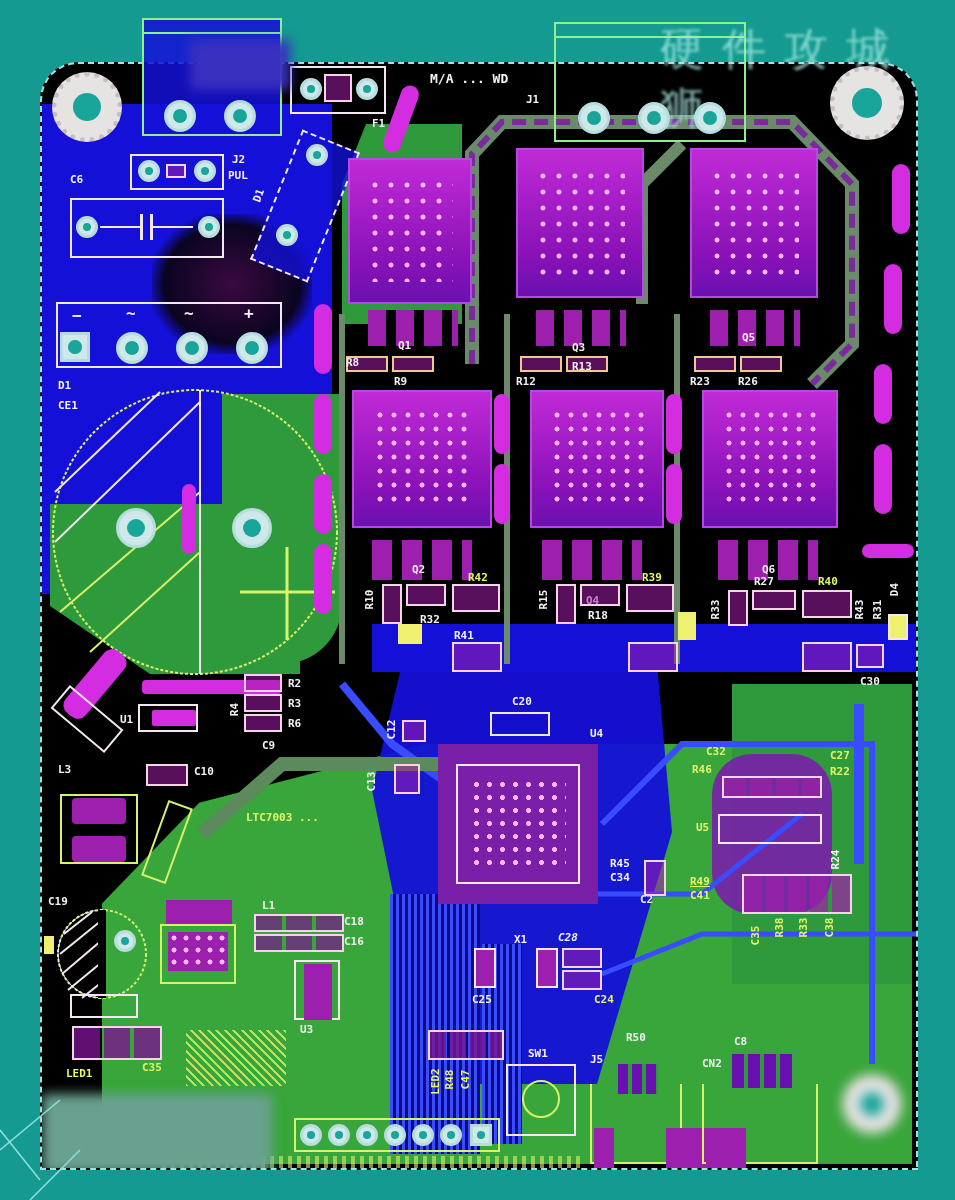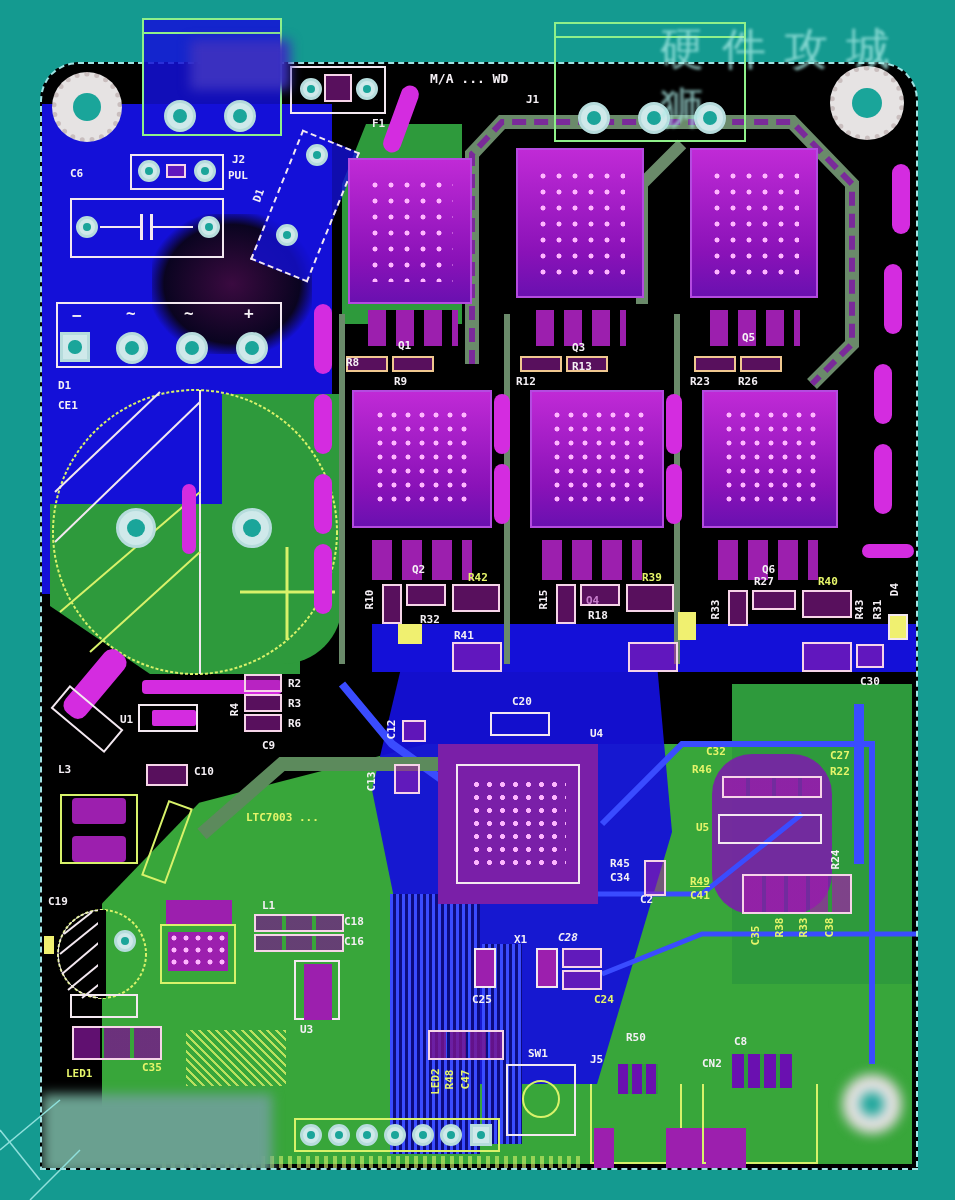--- a/index.html
+++ b/index.html
@@ -85,21 +85,21 @@
   <div class="abs th" style="left:234px;top:160px;width:22px;height:22px;"></div>
   <span class="abs label" style="left:210px;top:126px;transform:rotate(-70deg);">D1</span>
 
   <div class="abs silk" style="left:88px;top:90px;width:94px;height:36px;"></div>
   <div class="abs th" style="left:96px;top:96px;width:22px;height:22px;"></div>
   <div class="abs smd" style="left:124px;top:100px;width:20px;height:14px;"></div>
   <div class="abs th" style="left:152px;top:96px;width:22px;height:22px;"></div>
   <span class="abs label" style="left:190px;top:90px;">J2</span>
   <span class="abs label" style="left:186px;top:106px;">PUL</span>
 
-  <span class="abs label" style="left:28px;top:104px;">C6</span>
+  <span class="abs label" style="left:28px;top:110px;">C6</span>
   <div class="abs silk" style="left:28px;top:134px;width:154px;height:60px;"></div>
   <div class="abs th" style="left:34px;top:152px;width:22px;height:22px;"></div>
   <div class="abs" style="left:58px;top:162px;width:40px;height:2px;background:#f3e8f0;"></div>
   <div class="abs" style="left:98px;top:150px;width:3px;height:26px;background:#f3e8f0;"></div>
   <div class="abs" style="left:108px;top:150px;width:3px;height:26px;background:#f3e8f0;"></div>
   <div class="abs" style="left:111px;top:162px;width:40px;height:2px;background:#f3e8f0;"></div>
   <div class="abs th" style="left:156px;top:152px;width:22px;height:22px;"></div>
 
   <div class="abs silk" style="left:14px;top:238px;width:226px;height:66px;"></div>
   <span class="abs label" style="left:30px;top:244px;font-size:16px;">−</span>

